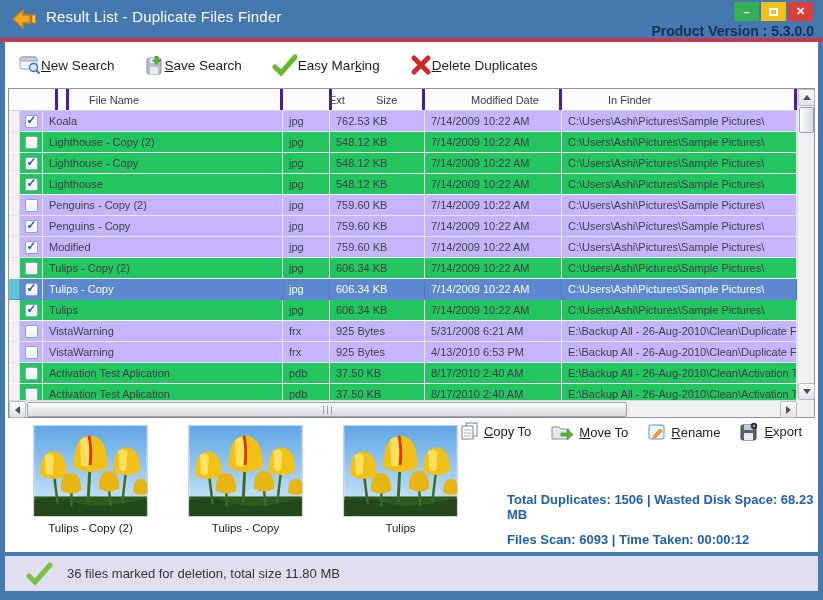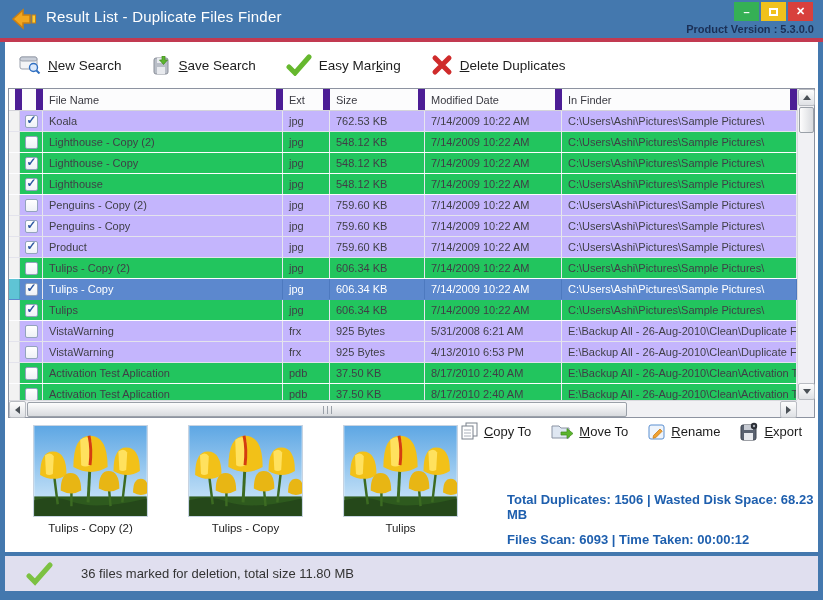--- a/index.html
+++ b/index.html
@@ -10,39 +10,39 @@
   .titlebar { position:absolute; top:0; left:0; right:0; height:38px; background:#4478ae; }
   .title-icon { position:absolute; left:10px; top:5px; width:28px; height:28px; }
   .title-text { position:absolute; left:46px; top:8px; font-size:15px; color:#ffffff; letter-spacing:.2px;text-align:center; }
   .win-controls { position:absolute; top:2px; right:10px; display:flex; gap:2px; }
   .win-btn { width:25px; height:19px; display:flex; align-items:center; justify-content:center;
              color:#fff; font-size:11px; font-weight:bold; cursor:default; }
   .win-btn.min { background:#35b055; }
   .win-btn.max { background:#f0c11c; }
   .win-btn.close { background:#d8403c; }
   .max-glyph { width:9px; height:8px; border:2px solid #fff; display:inline-block; }
-  .version { position:absolute; right:9px; top:23px; font-size:11px; font-weight:bold; color:#1b2f55; }
+  .version { position:absolute; right:9px; top:23px; font-size:14px; font-weight:bold; color:#1b2f55; }
   .redline { position:absolute; top:38px; left:0; right:0; height:4px; background:#c23a51; }
 
   
   .main { position:absolute; top:42px; left:5px; right:5px; bottom:9px; background:#ffffff; }
 
   
   .toolbar { position:absolute; top:0; left:0; right:0; height:46px; display:flex; align-items:center;
              padding-left:14px; gap:30px; background:#fff; }
-  .tbtn { display:flex; align-items:center; gap:7px; font-size:13.5px; color:#1d1d1d; cursor:default; }
+  .tbtn { display:flex; align-items:center; font-size:13.5px; color:#1d1d1d; cursor:default; }
   .tbtn u { text-decoration:underline; }
 
   
   .tablewrap { position:absolute; left:3px; top:46px; width:807px; height:330px;
                border:1px solid #8d93a0; background:#fff; }
   .grid-cols { display:grid; grid-template-columns:11px 23px 240px 47px 95px 137px 1fr; }
   .thead { position:absolute; top:0; left:0; width:788px; height:22px; background:#fcfcfd;
            border-bottom:1px solid #d4d4da; font-size:11px; color:#3a3a42; }
-  .thead .hcell { display:flex; align-items:center; padding-left:6px; border-right:7px solid #4c1d95; height:100%; }
+  .thead .hcell { display:flex; align-items:center; padding-left:6px; border-right:3px solid #4c1d95; height:100%;margin-left:40px; }
   .tbody { position:absolute; top:22px; left:0; width:788px; height:289px; overflow:hidden; }
   .trow { height:21px; border-bottom:1px solid #e3e3ec; background:#c4b5fd; font-size:11px; color:#3f3f46; }
   .trow.alt { background:#22c55e; border-bottom-color:#fdfdff; }
   .trow.selected { background:#5c88ce; color:#ffffff; border-bottom-color:#5c88ce; }
   .cell { display:flex; align-items:center; padding-left:6px; overflow:hidden; white-space:nowrap;
           border-right:1px solid #e6e6ee; }
   .trow.selected .cell { border-right-color:#4d79bf; }
   .c-rowhead { background:#f2f2f2; border-right:1px solid #d8d8dc; }
   .trow.selected .c-rowhead { background:#5fc4d5; border-right-color:#4aa9ba; }
   .c-check { display:flex; align-items:center; justify-content:center; border-right:1px solid #e6e6ee; }
@@ -74,31 +74,31 @@
   .h-thumb .grip { width:9px; height:8px;
              background:repeating-linear-gradient(90deg,#9aa0a8 0 1px,transparent 1px 4px); }
 
   
   .bottompanel { position:absolute; left:0; right:0; top:376px; height:134px; background:#fff; }
   .previews { position:absolute; left:28px; top:7px; display:flex; gap:40px; }
   .preview { width:115px; display:flex; flex-direction:column; align-items:center; }
   .thumb { width:115px; height:92px; border:1px solid #c8d4e2; }
   .caption { margin-top:5px; font-size:11.5px; color:#222; }
 
-  .actions { position:absolute; right:16px; top:4px; display:flex; gap:20px; align-items:center; }
+  .actions { position:absolute; right:16px; top:4px; display:flex; gap:20px; align-items:flex-end; }
   .abtn { display:flex; align-items:center; gap:5px; font-size:13px; color:#1d1d1d; cursor:default; }
   .abtn u { text-decoration:underline; }
 
   .stats { position:absolute; left:502px; top:74px; font-size:13px; font-weight:bold; color:#1e5fae; }
   .stats .line { margin-bottom:10px; }
 
   
   .separator { position:absolute; left:0; right:0; bottom:35px; height:4px; background:#4478ae; }
   .statusbar { position:absolute; left:0; right:0; bottom:0; height:35px; background:#e0dfef;
-               display:flex; align-items:center; padding-left:20px; gap:28px; }
+               display:flex; align-items:center; padding-left:20px; gap:14px; }
   .status-text { font-size:13px; color:#333333; font-weight:500; }
 </style>
 </head>
 <body>
 
 <div class="window">
 
   <div class="titlebar">
     <svg class="title-icon" viewBox="0 0 28 28">
       <path d="M3,14 L13,5 L13,10 L20,10 L20,18 L13,18 L13,23 Z" fill="#f2a71f" stroke="#c97f12" stroke-width="1.5"></path>
@@ -236,21 +236,21 @@
     <div class="cell c-size">759.60 KB</div>
     <div class="cell c-mod">7/14/2009 10:22 AM</div>
     <div class="cell c-folder">C:\Users\Ashi\Pictures\Sample Pictures\</div>
   </div>
 
   <div class="trow grid-cols">
     <div class="c-rowhead"></div>
     <div class="c-check">
               <span class="cb checked"></span>
             </div>
-    <div class="cell c-name">Product</div>
+    <div class="cell c-name">Modified</div>
     <div class="cell c-ext">jpg</div>
     <div class="cell c-size">759.60 KB</div>
     <div class="cell c-mod">7/14/2009 10:22 AM</div>
     <div class="cell c-folder">C:\Users\Ashi\Pictures\Sample Pictures\</div>
   </div>
 
   <div class="trow grid-cols alt">
     <div class="c-rowhead"></div>
     <div class="c-check">
               <span class="cb"></span>

